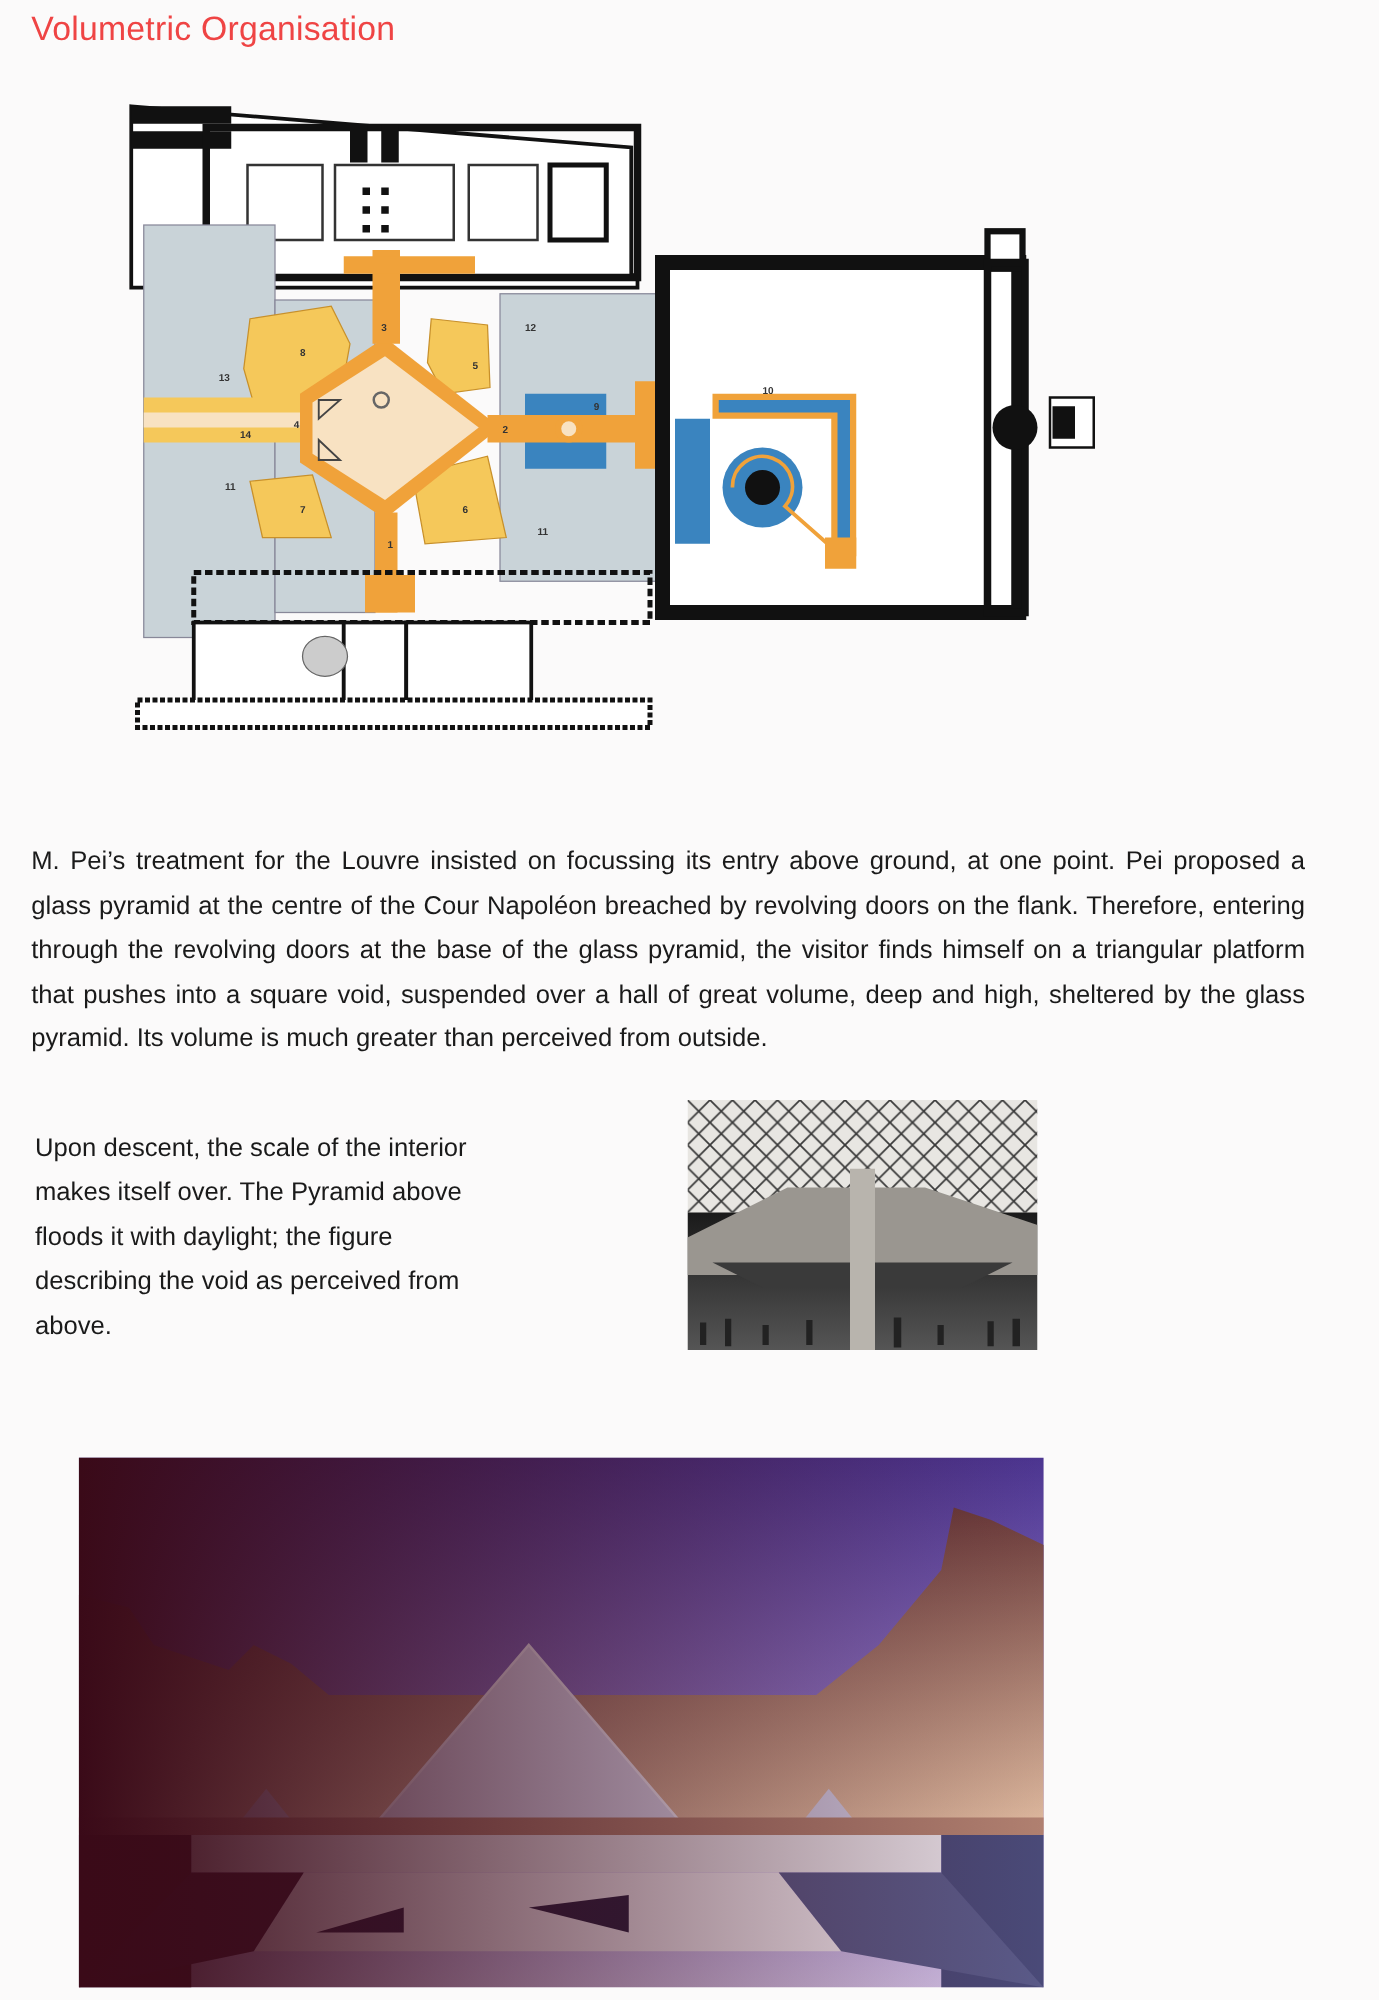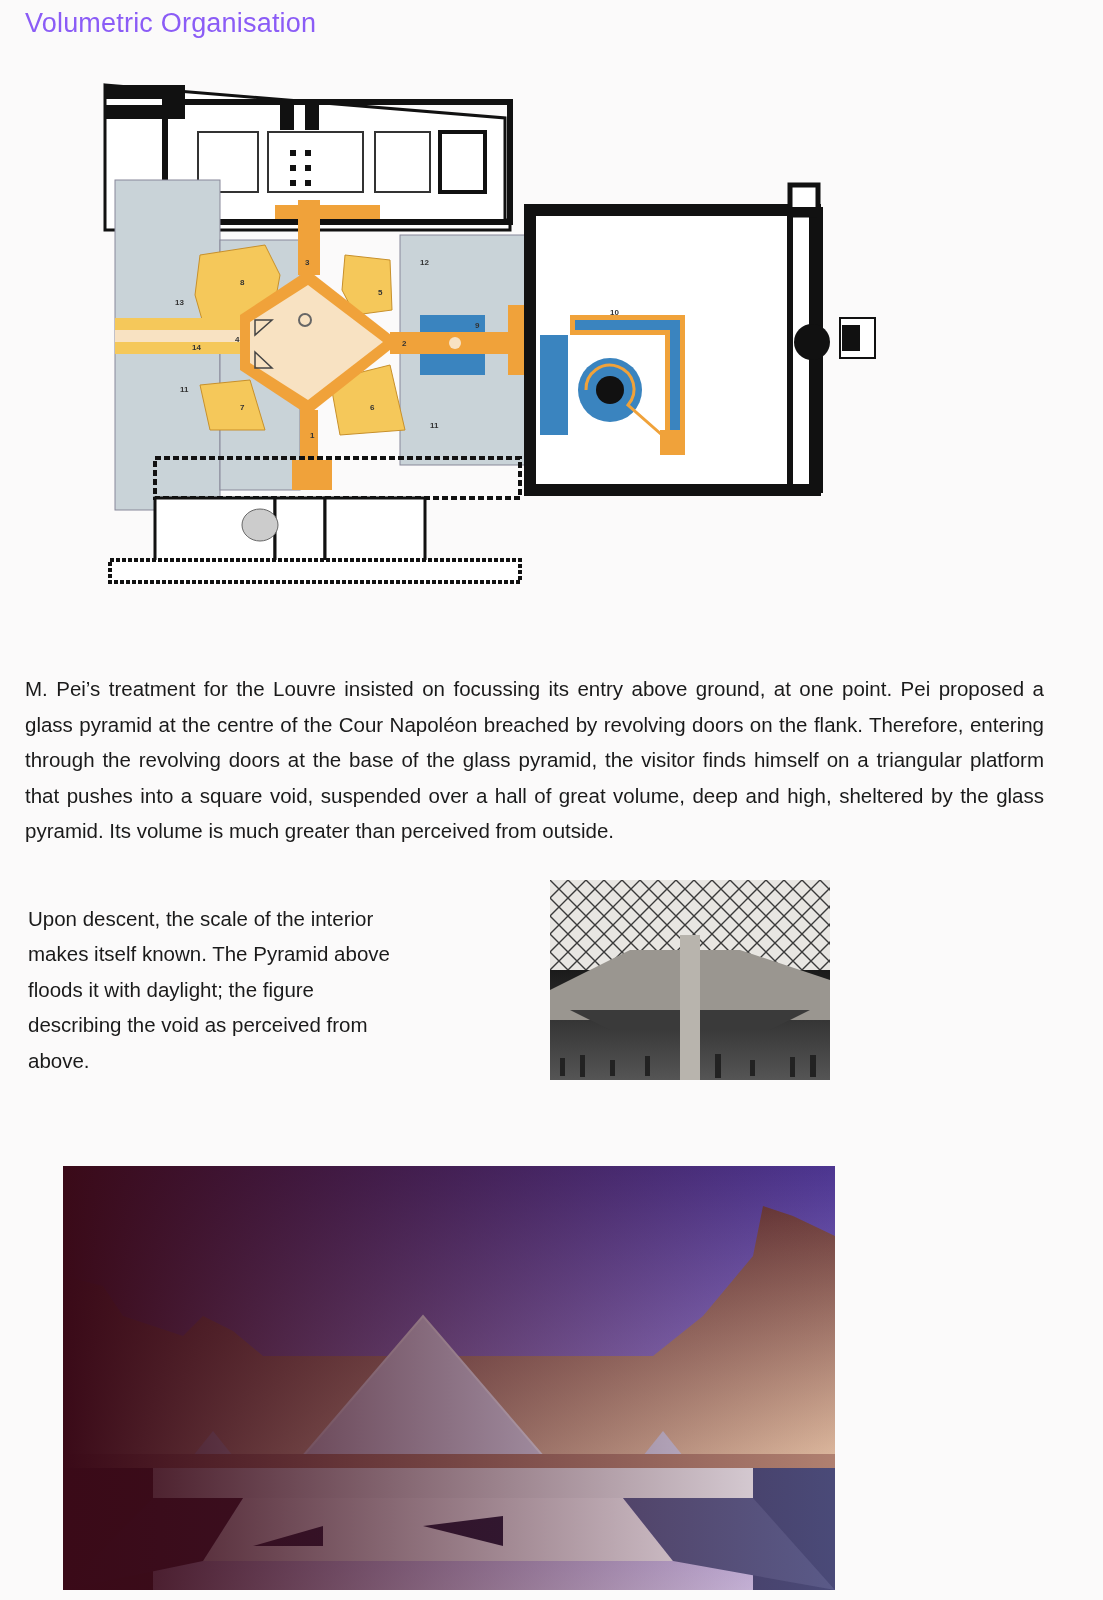--- a/index.html
+++ b/index.html
@@ -1,21 +1,21 @@
 <!DOCTYPE html>
 <html><head>
 <meta charset="utf-8">
 <style>
   html, body { margin: 0; padding: 0; }
   body {
     width: 1103px; height: 1600px; background: #fbfafa;
     position: relative; overflow: hidden;
     font-family: "Liberation Sans", "DejaVu Sans", sans-serif; color: #1a1a1a;
   }
-  .title { position: absolute; left: 25px; top: 8px; font-size: 27px; letter-spacing: 0.2px; color: #8b5cf6; }
+  .title { position: absolute; left: 25px; top: 8px; font-size: 27px; letter-spacing: 0.2px; color: #ef4444; }
   .plan { position: absolute; left: 100px; top: 80px; width: 800px; height: 530px; }
   .para1 {
     position: absolute; left: 25px; top: 643px; width: 1019px;
     font-size: 20.5px; line-height: 35.5px; text-align: justify; color: #1a1a1a; margin-top: 28px;
   }
   .para2 {
     position: absolute; left: 28px; top: 880px; width: 380px;
     font-size: 20.5px; line-height: 35.5px; color: #1a1a1a;
   }
   .photo-interior { position: absolute; left: 550px; top: 880px; width: 280px; height: 200px; }
@@ -117,21 +117,21 @@
         <text x="330" y="348">11</text>
       <text x="320" y="185">12</text>
         <text x="75" y="225">13</text>
         <text x="92" y="270">14</text>
     </g>
   </svg>
 </div>
 
 <p class="para1">M. Pei’s treatment for the Louvre insisted on focussing its entry above ground, at one point.  Pei proposed a glass pyramid at the centre of the Cour Napoléon breached by revolving doors on the flank. Therefore, entering through the revolving doors at the base of the glass pyramid, the visitor finds himself on a triangular platform that pushes into a square void, suspended over a hall of great volume, deep and high, sheltered by the glass pyramid. Its volume is much greater than perceived from outside.</p>
 
-<p class="para2">Upon descent, the scale of the interior makes itself known. The Pyramid above floods it with daylight; the figure describing the void as perceived from above.</p>
+<p class="para2">Upon descent, the scale of the interior makes itself over. The Pyramid above floods it with daylight; the figure describing the void as perceived from above.</p>
 
 <div class="photo-interior">
   <svg width="280" height="200" viewBox="0 0 280 200">
     <defs>
       <pattern id="lattice" width="18" height="18" patternUnits="userSpaceOnUse">
         <path d="M0 0 L18 18 M18 0 L0 18" stroke="#3a3a3a" stroke-width="1.4"></path>
       </pattern>
       <linearGradient id="floor" x1="0" y1="0" x2="0" y2="1">
         <stop offset="0" stop-color="#1a1a1a"></stop>
           <stop offset="1" stop-color="#555"></stop>

